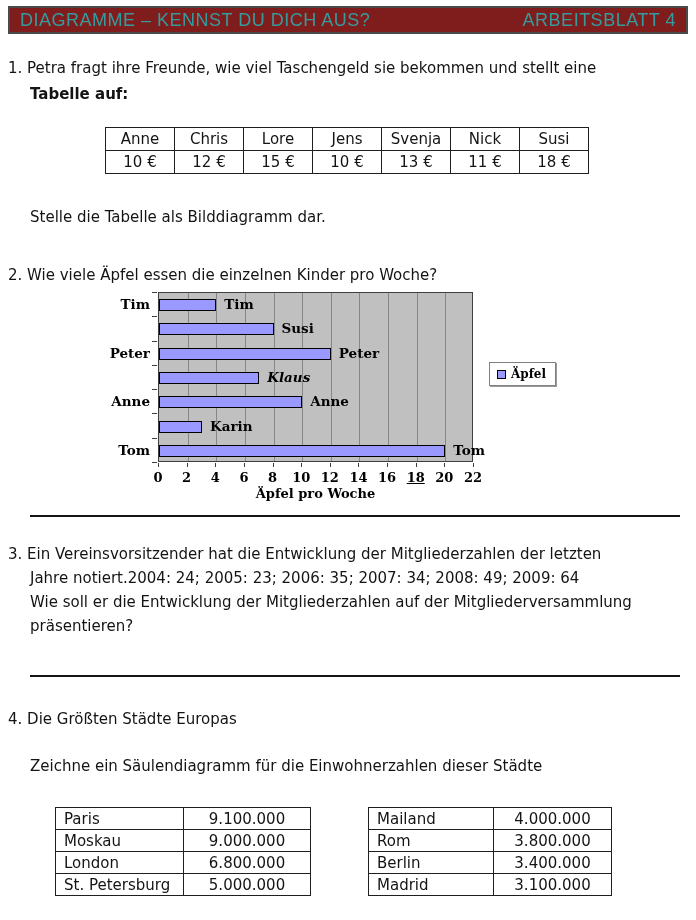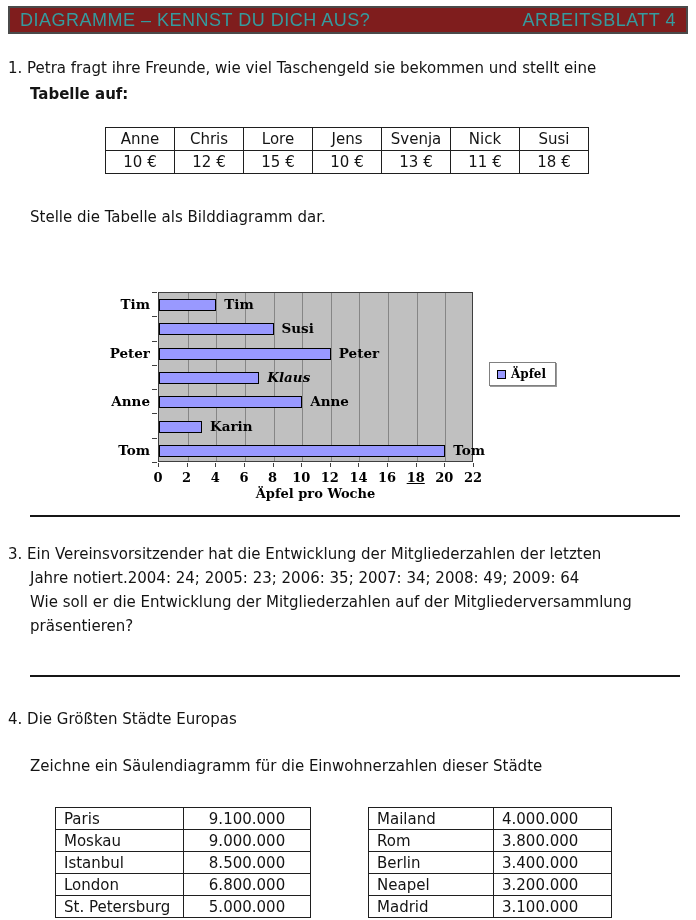--- a/index.html
+++ b/index.html
@@ -65,21 +65,21 @@
   .answer-line { position:absolute; left:30px; width:650px; height:12px; border-bottom:2px solid #161616; }
 
   
   table.city { position:absolute; top:807px; border-collapse:collapse; font-size:15px; background:#fff; }
   table.city td { border:1px solid #1f1f1f; height:22px; padding:0 8px; vertical-align:middle; }
   .city-left  { left:55px; }
   .city-right { left:368px; }
   .city-left  td.city-name { width:128px; text-align:left; }
   .city-left  td.city-pop  { width:127px; text-align:center; }
   .city-right td.city-name { width:125px; text-align:left; }
-  .city-right td.city-pop  { width:118px; }
+  .city-right td.city-pop  { width:118px; text-align:center; }
 </style>
 </head>
 <body>
 
 <div class="page">
 
   <header class="titlebar">
     <span>DIAGRAMME – KENNST DU DICH AUS?</span>
     <span>ARBEITSBLATT 4</span>
   </header>
@@ -107,20 +107,21 @@
           <td>10 €</td>
           <td>13 €</td>
           <td>11 €</td>
           <td>18 €</td>
         </tr>
     </tbody>
   </table>
 
   <div class="textline" style="left:30px; top:199px;margin-top:8px;">Stelle die Tabelle als Bilddiagramm dar.</div>
 
+  <div class="textline" style="left:8px; top:265px;">2. Wie viele Äpfel essen die einzelnen Kinder pro Woche?</div>
 
   <div class="chart">
     <div class="chart-ylabels">
         <div class="ylabel" style="top: 6.14286px;">Tim</div>
         <div class="ylabel" style="top: 54.7143px;">Peter</div>
         <div class="ylabel" style="top: 103.286px;">Anne</div>
         <div class="ylabel" style="top: 151.857px;">Tom</div>
       </div>
     <div class="plot" style="background: rgb(192, 192, 192);">
         <div class="grid" style="left: 29px; background: rgb(134, 134, 134);"></div>
@@ -203,24 +204,20 @@
     <tbody>
         <tr>
           <td class="city-name">Paris</td>
           <td class="city-pop">9.100.000</td>
         </tr>
         <tr>
           <td class="city-name">Moskau</td>
           <td class="city-pop">9.000.000</td>
         </tr>
         <tr>
-          <td class="city-name">Istanbul</td>
-          <td class="city-pop">8.500.000</td>
-        </tr>
-        <tr>
           <td class="city-name">London</td>
           <td class="city-pop">6.800.000</td>
         </tr>
         <tr>
           <td class="city-name">St. Petersburg</td>
           <td class="city-pop">5.000.000</td>
         </tr>
       </tbody>
   </table>
   <table class="city city-right">
@@ -231,23 +228,19 @@
         </tr>
         <tr>
           <td class="city-name">Rom</td>
           <td class="city-pop">3.800.000</td>
         </tr>
         <tr>
           <td class="city-name">Berlin</td>
           <td class="city-pop">3.400.000</td>
         </tr>
         <tr>
-          <td class="city-name">Neapel</td>
-          <td class="city-pop">3.200.000</td>
-        </tr>
-        <tr>
           <td class="city-name">Madrid</td>
           <td class="city-pop">3.100.000</td>
         </tr>
       </tbody>
   </table>
 
 </div>
 
 </body></html>

